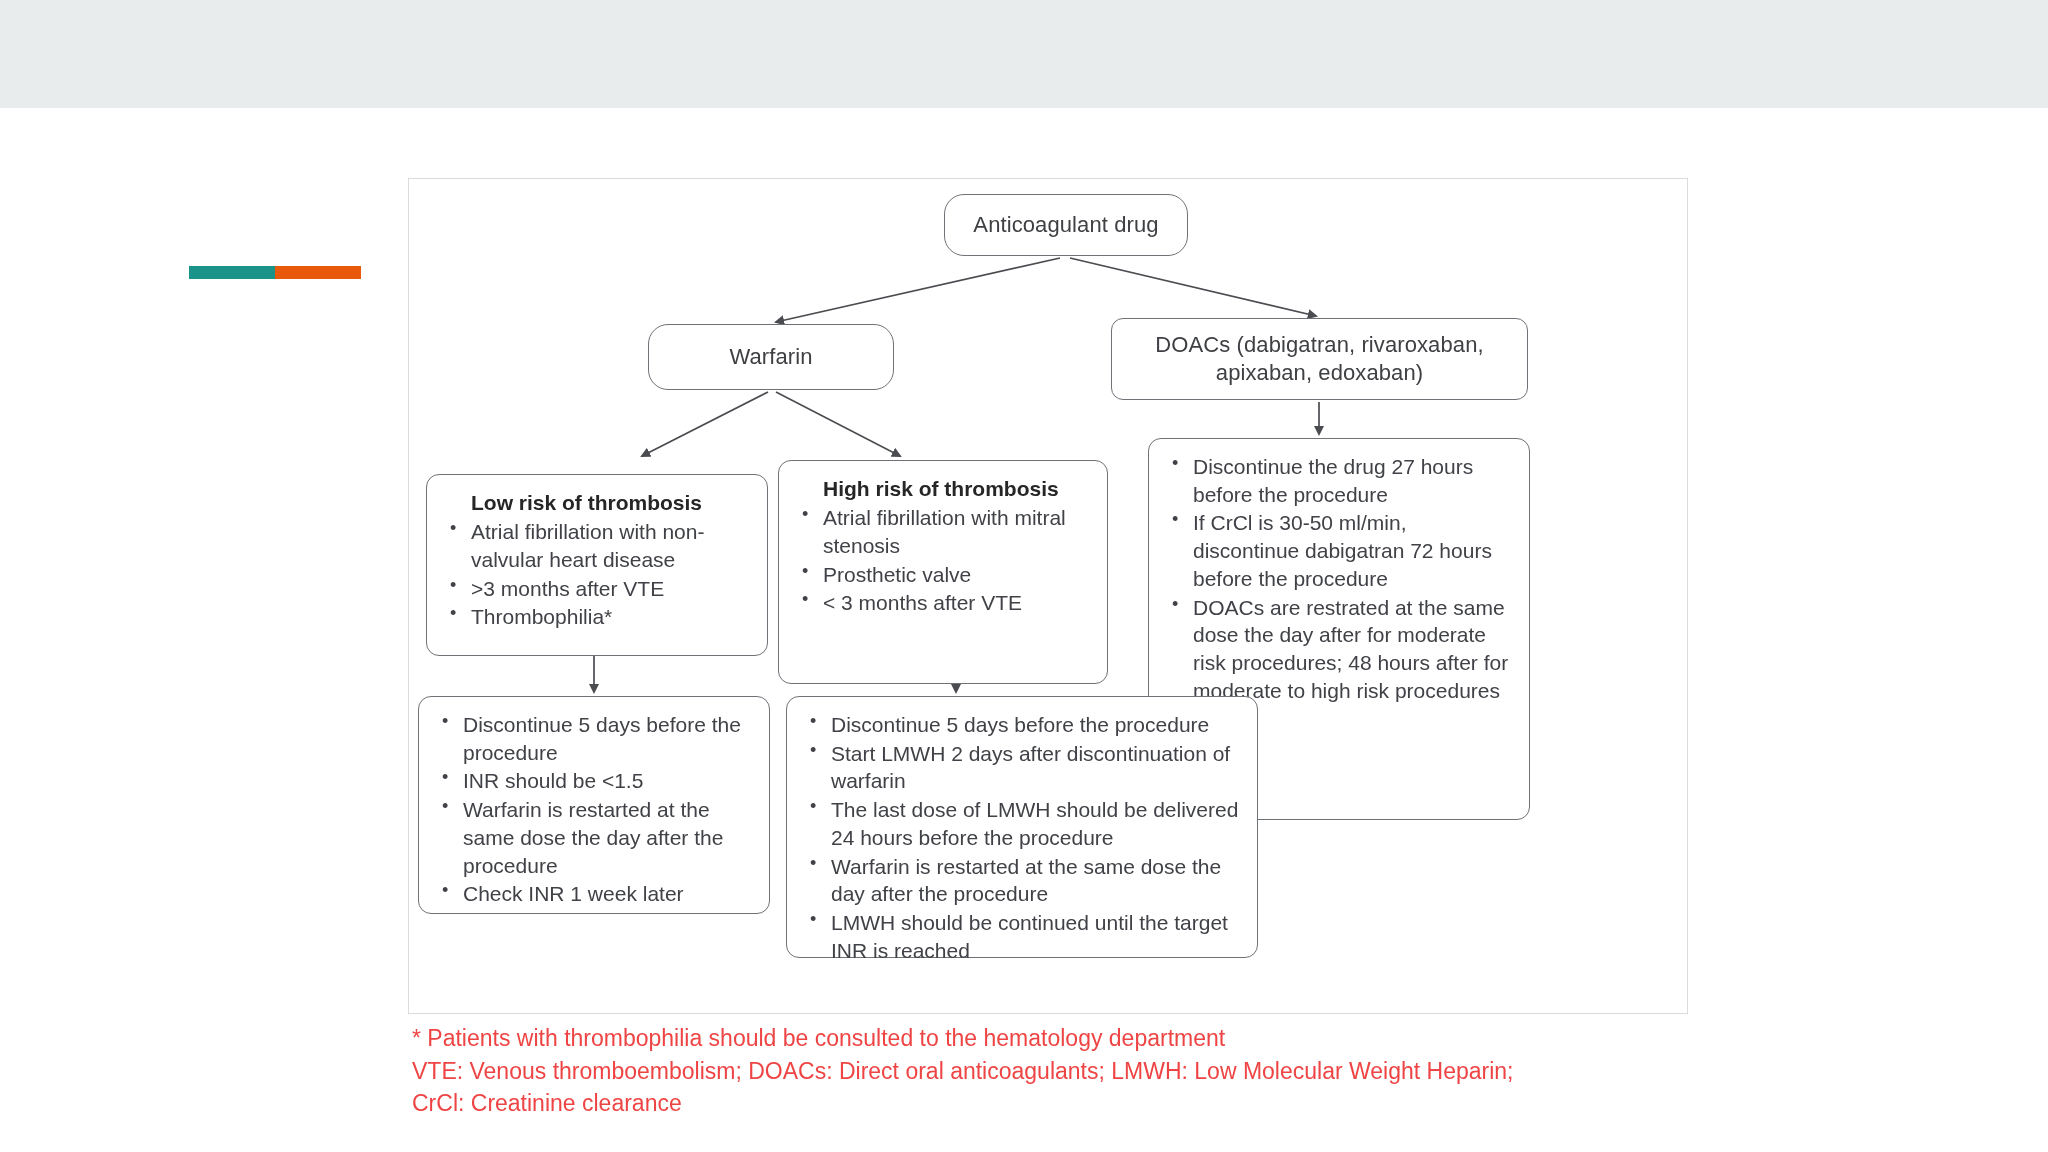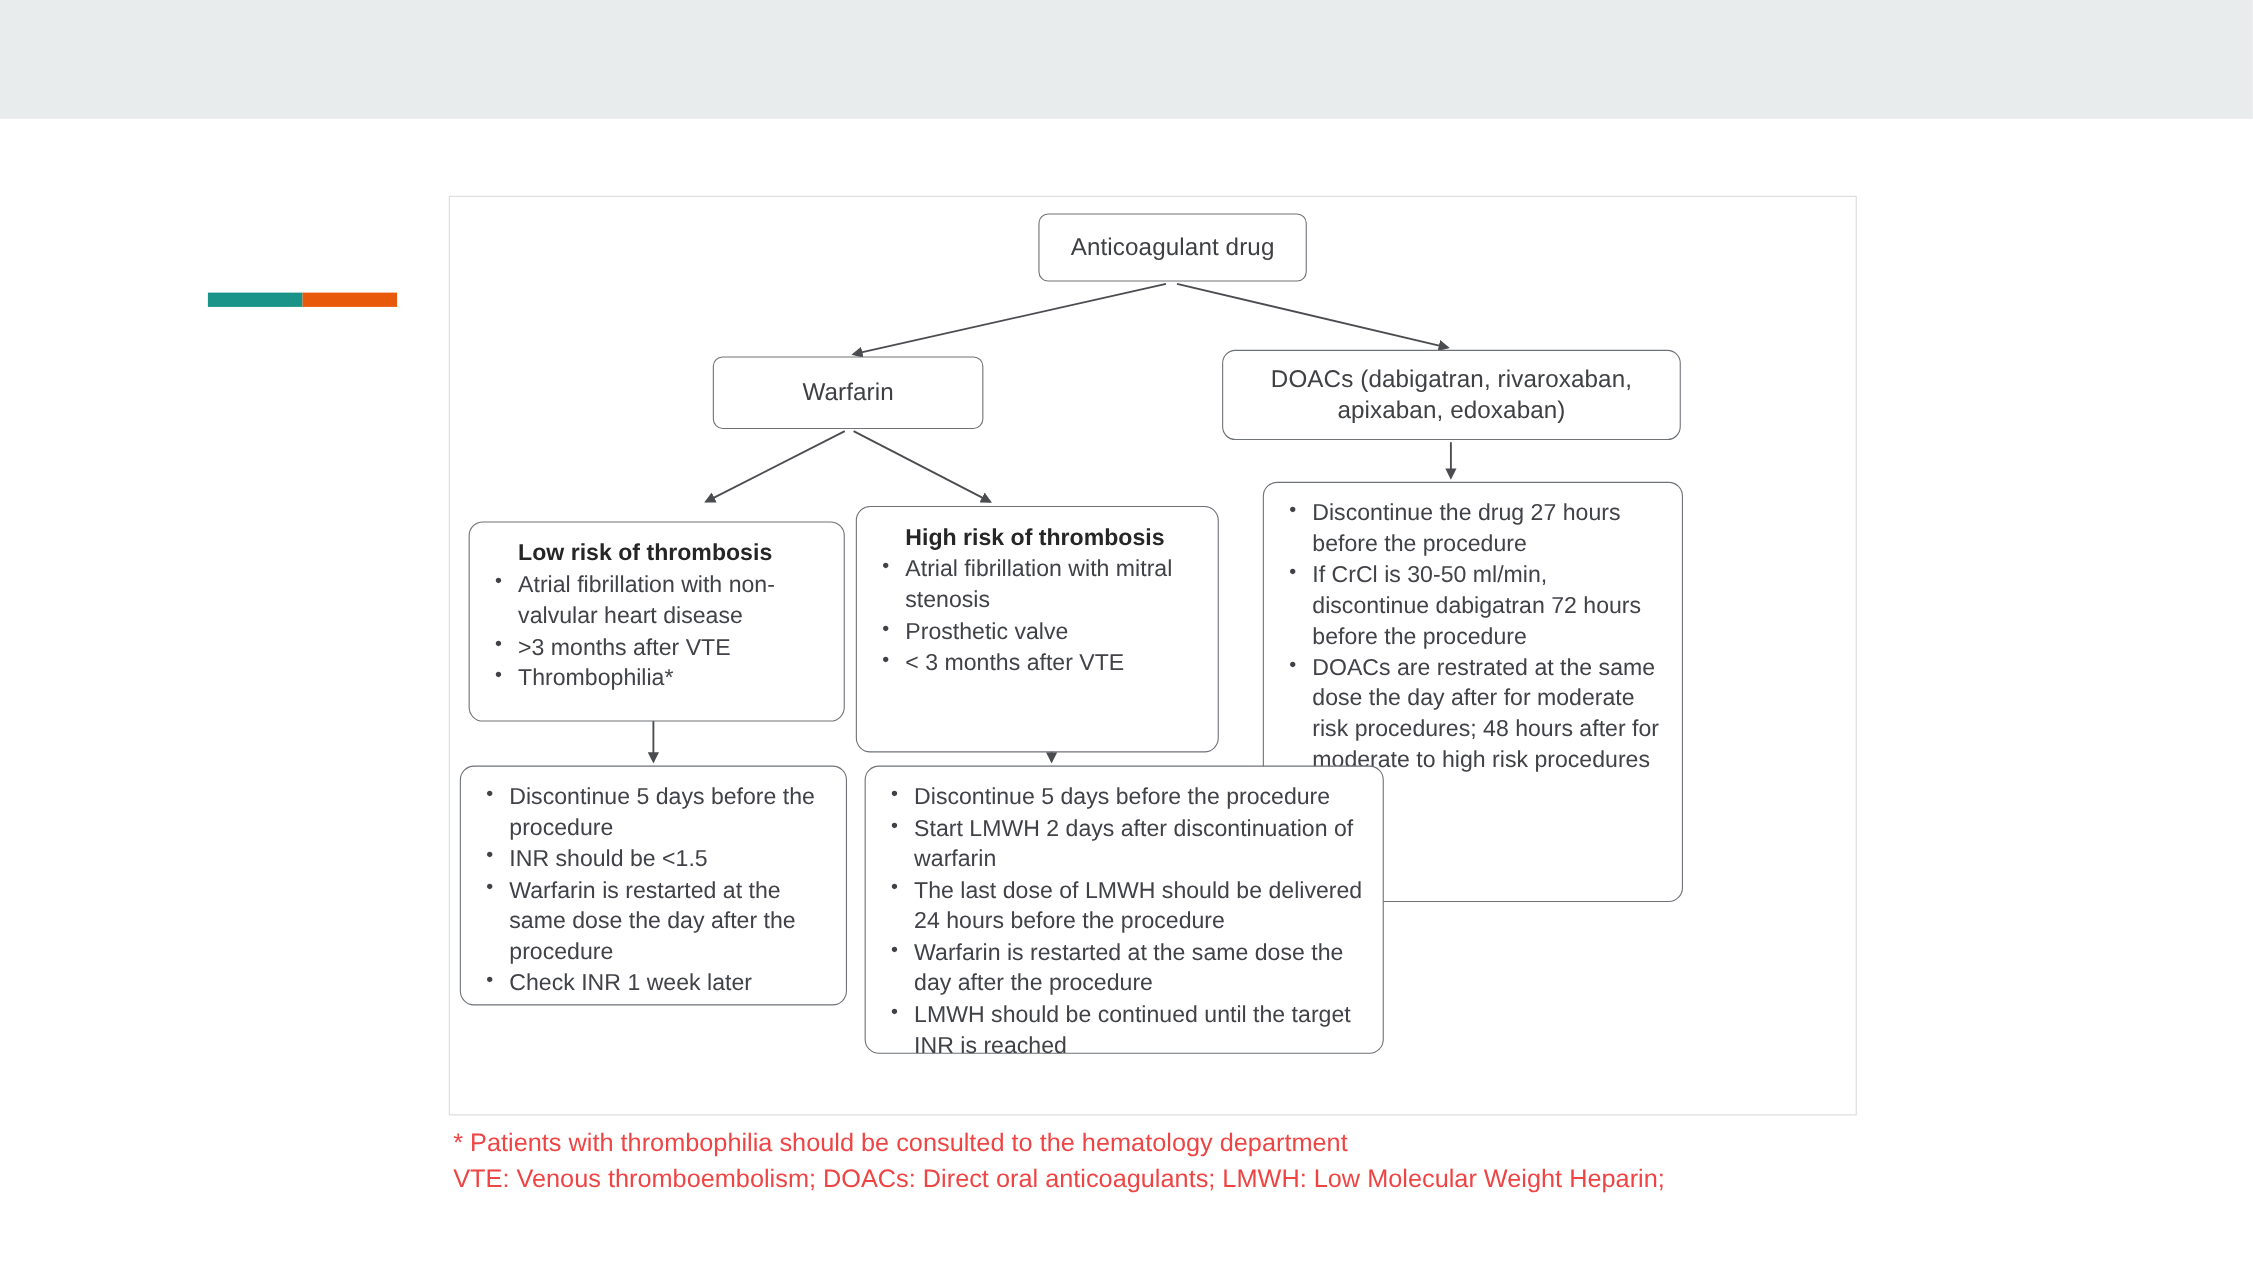--- a/index.html
+++ b/index.html
@@ -64,20 +64,21 @@
     background: #ffffff;
     border: 1.6px solid #6e7277;
     border-radius: 9px;
     color: #3b3b3b;
   }
   .node.centered {
     display: flex;
     align-items: center;
     justify-content: center;
     text-align: center;
+    border-radius: 20px;
   }
   .node-label {
     font-size: 22px;
     line-height: 1.28;
     color: #3f4043;
     letter-spacing: .1px;
   }
 
   
   #node-root      { left: 536px; top: 16px;  width: 244px; height: 62px;  }
@@ -235,13 +236,14 @@
       <li>Warfarin is restarted at the same dose the day after the procedure</li>
       <li>LMWH should be continued until the target INR is reached</li>
     </ul>
   </div>
 
 </div>
 
 <div id="footnotes">
   <p>* Patients with thrombophilia should be consulted to the hematology department</p>
   <p>VTE: Venous thromboembolism; DOACs: Direct oral anticoagulants; LMWH: Low Molecular Weight Heparin;</p>
+  <p>CrCl: Creatinine clearance</p>
 </div>
 
 </body></html>

